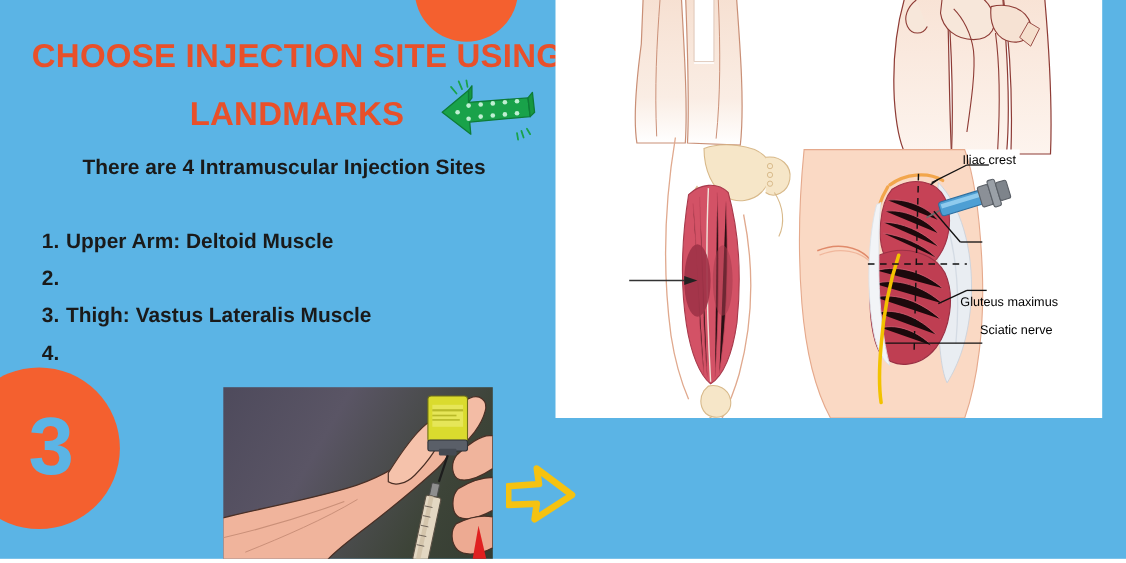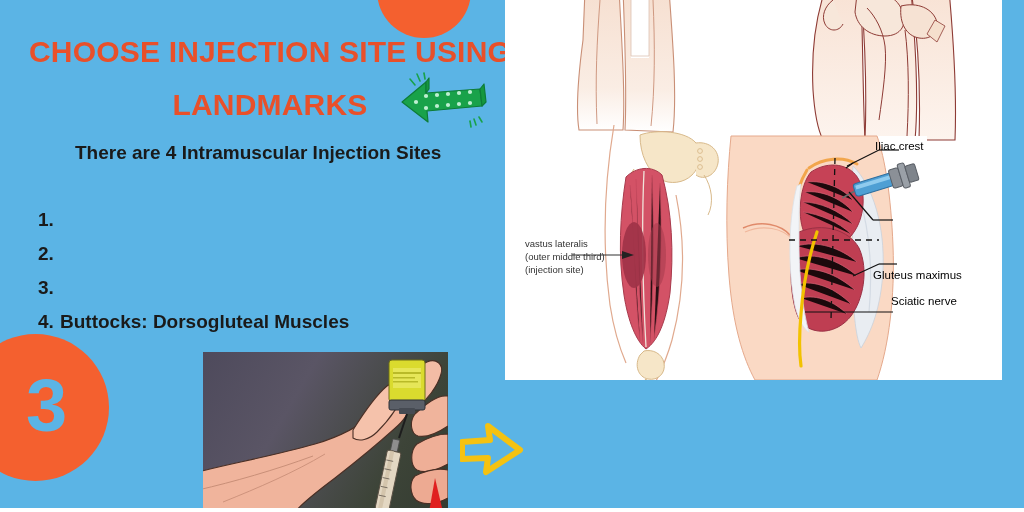--- a/index.html
+++ b/index.html
@@ -167,30 +167,31 @@
           <path d="M74 49 L75 55"></path>
       </g>
     </svg>
   </div>
 
   <div class="subhead">There are 4 Intramuscular Injection Sites</div>
 
   <div class="site-list">
     <div class="site-item">
       <span class="num">1.</span>
+      <span>Upper Arm: Deltoid Muscle</span>
     </div>
     <div class="site-item">
       <span class="num">2.</span>
     </div>
     <div class="site-item">
       <span class="num">3.</span>
+      <span>Thigh: Vastus Lateralis Muscle</span>
     </div>
     <div class="site-item">
       <span class="num">4.</span>
-      <span>Buttocks: Dorsogluteal Muscles</span>
     </div>
   </div>
 
   <div class="circle-num">
     <span>3</span>
   </div>
 
   <div class="photo">
     <svg viewBox="0 0 245 160" width="245" height="160" aria-hidden="true">
 
@@ -386,25 +387,20 @@
           <line x1="122" y1="56" x2="146" y2="84"></line>
           <line x1="146" y1="84" x2="166" y2="84"></line>
           <line x1="126" y1="140" x2="152" y2="128"></line>
           <line x1="152" y1="128" x2="170" y2="128"></line>
           <line x1="78" y1="176" x2="166" y2="176"></line>
         </g>
         <path d="M119 32 L126 27" stroke="#111" stroke-width="1.2"></path>
       </g>
     </svg>
 
-    <div class="lbl lbl-left" style="left:20px; top:238px; width:110px;">
-      <div>vastus lateralis</div>
-      <div>(outer middle third)</div>
-      <div>(injection site)</div>
-    </div>
 
     <div class="lbl lbl-right" style="left:370px; top:139px;">Iliac crest</div>
 
 
     <div class="lbl lbl-right" style="left:368px; top:256px;margin-top:12px;">Gluteus maximus</div>
 
     <div class="lbl lbl-right" style="left:386px; top:294px;text-align:right;">Sciatic nerve</div>
   </div>
 
 </div>

